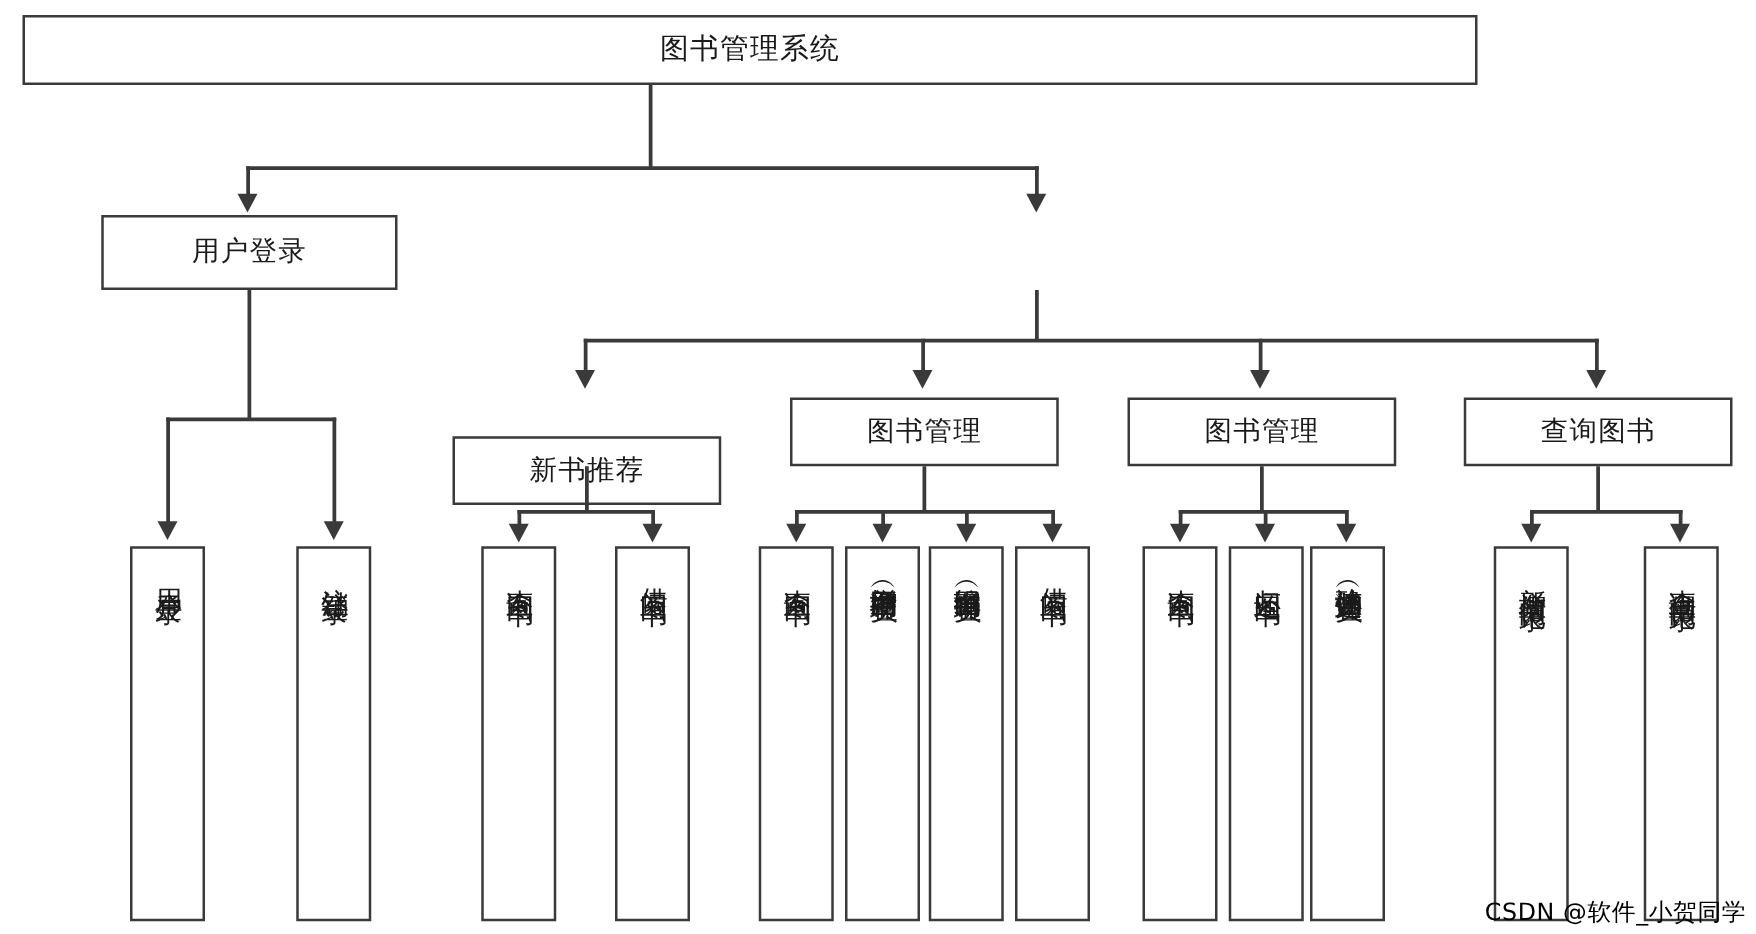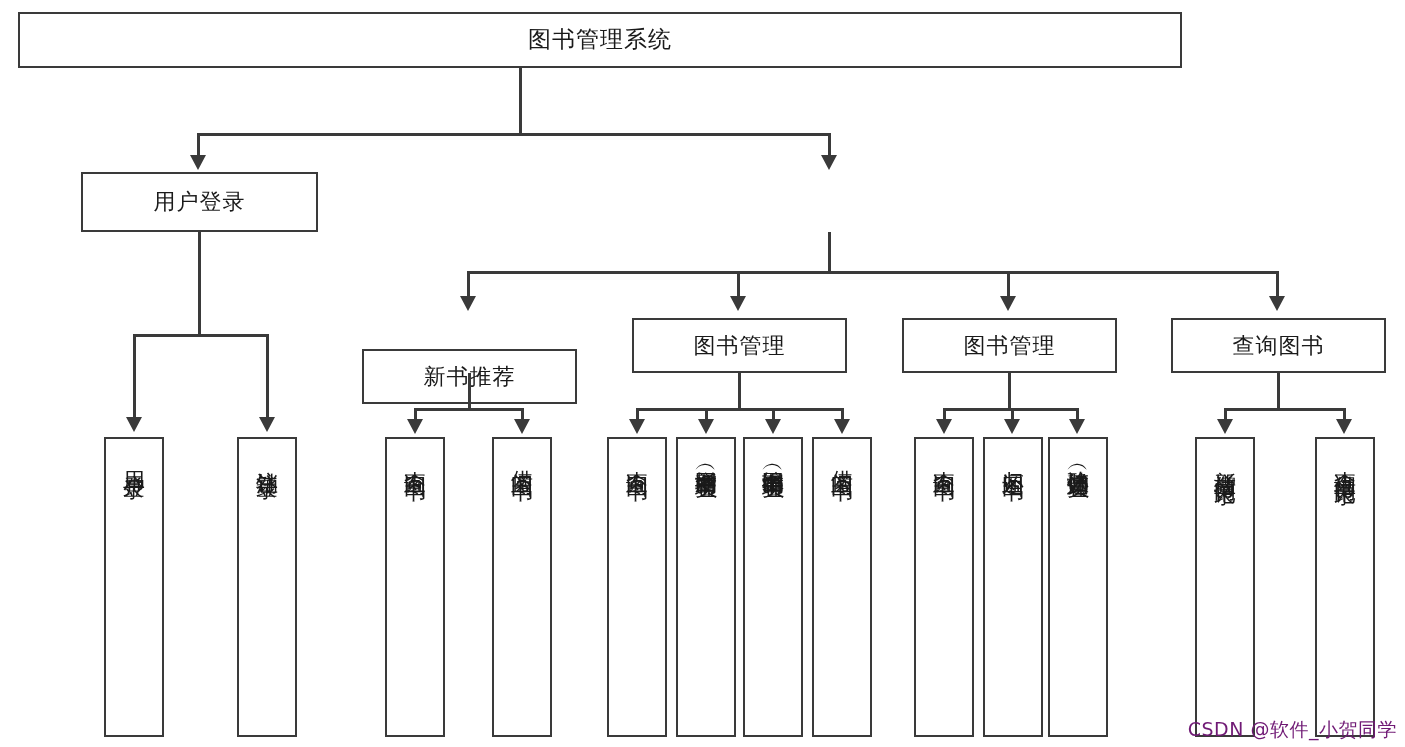--- a/index.html
+++ b/index.html
@@ -65,21 +65,21 @@
     border-left:8px solid transparent;
     border-right:8px solid transparent;
     border-top:15px solid #3a3a3a;
   }
   
   #watermark{
     position:absolute;
     right:8px;
     bottom:4px;
     font-size:19px;
-    color:#701a75;
+    color:#000000;
     letter-spacing:0.5px;
     white-space:nowrap;
     pointer-events:none;
   }
 </style>
 </head>
 <body>
 
 <div id="canvas">
 

